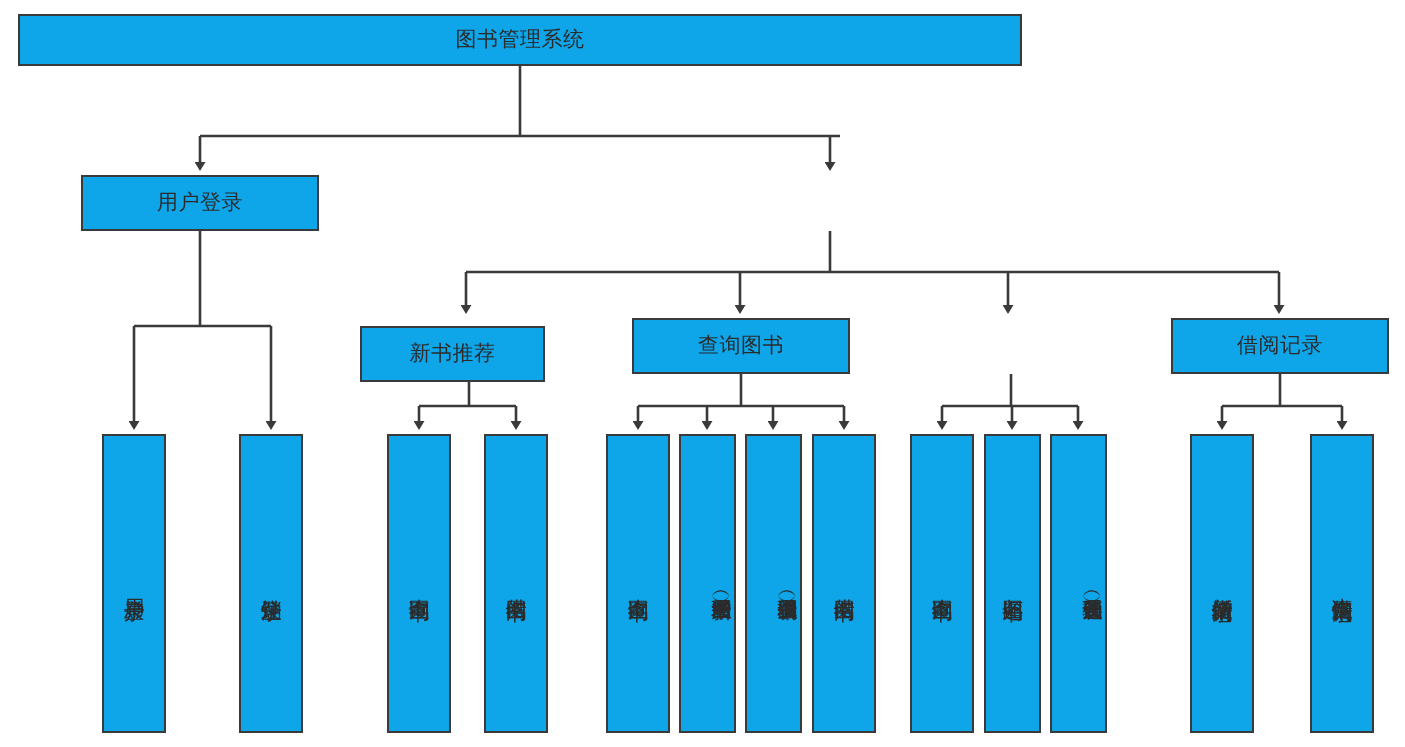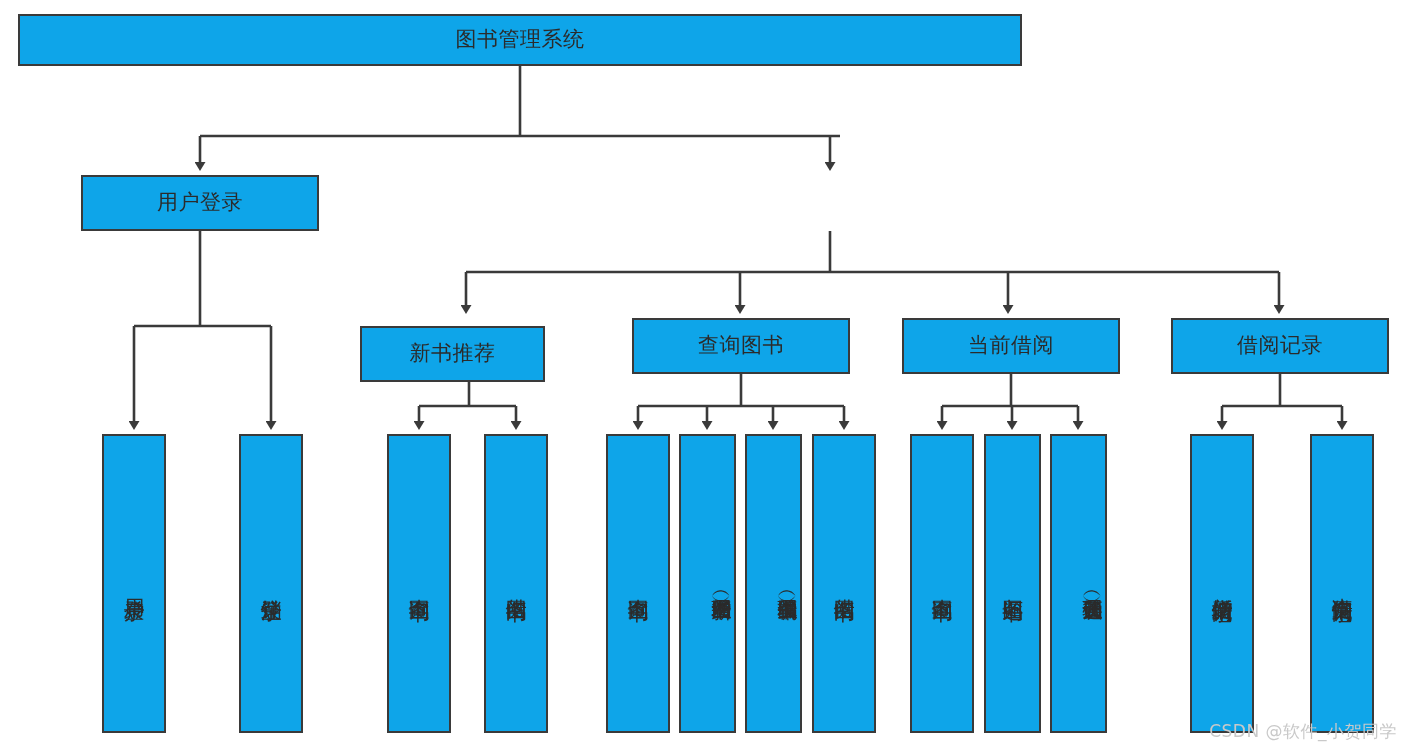--- a/index.html
+++ b/index.html
@@ -129,23 +129,20 @@
   <div class="node node-h" style="left:81px; top:175px; width:238px; height:56px;">
     <span>用户登录</span>
   </div>
 
   <div class="node node-h" style="left:360px; top:318px; width:185px; height:56px;margin-top:8px;">
     <span>新书推荐</span>
   </div>
   <div class="node node-h" style="left:632px; top:318px; width:218px; height:56px;">
     <span>查询图书</span>
   </div>
-  <div class="node node-h" style="left:902px; top:318px; width:218px; height:56px;">
-    <span>当前借阅</span>
-  </div>
   <div class="node node-h" style="left:1171px; top:318px; width:218px; height:56px;">
     <span>借阅记录</span>
   </div>
 
   <div class="node node-v" style="left:102px; top:434px; width:64px; height:299px;">
     <span>用户登录</span>
   </div>
   <div class="node node-v" style="left:239px; top:434px; width:64px; height:299px;">
     <span>注销登录</span>
   </div>
@@ -180,15 +177,14 @@
     <span>确认归还（管理员）</span>
   </div>
 
   <div class="node node-v" style="left:1190px; top:434px; width:64px; height:299px;">
     <span>新增借阅记录</span>
   </div>
   <div class="node node-v" style="left:1310px; top:434px; width:64px; height:299px;">
     <span>查询借阅记录</span>
   </div>
 
-  <div id="watermark">CSDN @软件_小贺同学</div>
 
 </div>
 
 </body></html>

